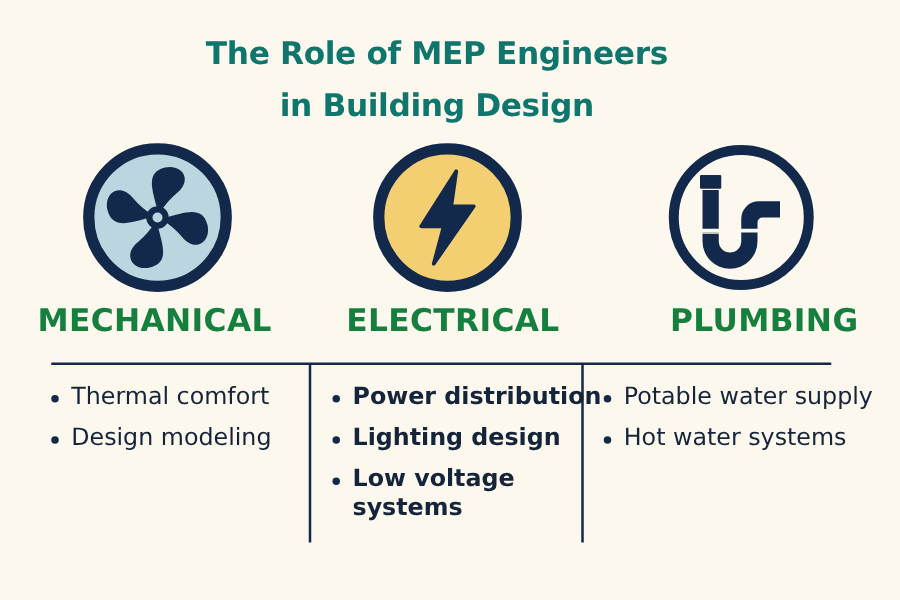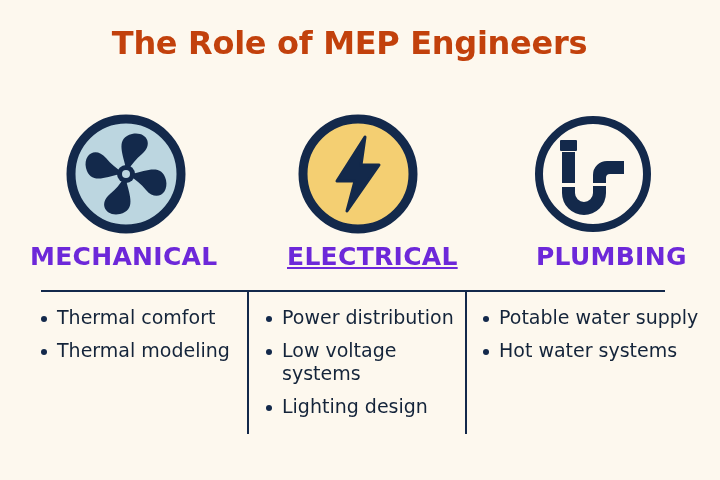--- a/index.html
+++ b/index.html
@@ -5,59 +5,60 @@
   html, body { margin: 0; padding: 0; }
   body {
     width: 720px; height: 480px; overflow: hidden;
     background: #fdf8ee;
     font-family: "DejaVu Sans", "Liberation Sans", sans-serif;
     color: #13294b;
     position: relative;
   }
   .title {
     position: absolute; left: 0; top: 22px; width: 699px;
-    text-align: center; font-weight: bold; font-size: 32px; line-height: 42px;
-    color: #c2410c; letter-spacing: -0.3px;
+    text-align: center; font-weight: bold; font-size: 25px; line-height: 42px;
+    color: #0f766e; letter-spacing: -0.3px;
   }
   .title span { display: block; }
   .icon { position: absolute; top: 113px; width: 122px; height: 122px; }
   .icon svg { width: 122px; height: 122px; display: block; }
   #icon-mech { left: 65px; }
   #icon-elec { left: 297px; }
   #icon-plumb { left: 532px; }
   .heading {
     position: absolute; top: 242px; font-weight: bold; font-size: 25px;
-    line-height: 30px; color: #6d28d9; letter-spacing: 0.3px;
+    line-height: 30px; color: #15803d; letter-spacing: 0.3px;
   }
   #h-mech { left: 30px; }
-  #h-elec { left: 287px; text-decoration: underline; }
+  #h-elec { left: 277px; }
   #h-plumb { left: 536px; }
   .hline { position: absolute; left: 41px; top: 290px; width: 624px; height: 2px; background: #13294b; }
   .vline { position: absolute; top: 291px; width: 2px; height: 143px; background: #13294b; }
   #v1 { left: 247px; }
   #v2 { left: 465px; }
   .col { position: absolute; top: 306px; list-style: none; margin: 0; padding: 0; }
   #col-mech { left: 40px; }
-  #col-elec { left: 265px; }
+  #col-elec { left: 265px; font-weight: bold; }
   #col-plumb { left: 482px; }
   .col li {
     position: relative; padding-left: 17px; font-size: 19px; line-height: 23px;
     color: #14243a; margin-bottom: 10px; width: 220px;
   }
   .col li::before {
     content: ""; position: absolute; left: 1px; top: 10px; width: 6px; height: 6px;
     border-radius: 50%; background: #13294b;
   }
   #col-plumb li { width: 230px; }
 </style>
 </head>
 <body>
 
 <div class="title">
   <span>The Role of MEP Engineers</span>
+  <span>in Building Design</span>
 </div>
 
 <div class="icon" id="icon-mech">
   <svg viewBox="0 0 122 122">
     <circle cx="61" cy="61" r="55" fill="#bcd6e0" stroke="#13294b" stroke-width="9"></circle>
     <g fill="#13294b" transform="translate(61,61)">
       <path d="M0,-6 C-4,-22 -10,-36 6,-40 C20,-43 28,-30 16,-20 C10,-15 6,-10 2,-4 Z"></path>
       <path d="M0,-6 C-4,-22 -10,-36 6,-40 C20,-43 28,-30 16,-20 C10,-15 6,-10 2,-4 Z" transform="rotate(90)"></path>
       <path d="M0,-6 C-4,-22 -10,-36 6,-40 C20,-43 28,-30 16,-20 C10,-15 6,-10 2,-4 Z" transform="rotate(180)"></path>
       <path d="M0,-6 C-4,-22 -10,-36 6,-40 C20,-43 28,-30 16,-20 C10,-15 6,-10 2,-4 Z" transform="rotate(270)"></path>
@@ -90,25 +91,25 @@
 <div class="heading" id="h-mech">MECHANICAL</div>
 <div class="heading" id="h-elec">ELECTRICAL</div>
 <div class="heading" id="h-plumb">PLUMBING</div>
 
 <div class="hline"></div>
 <div class="vline" id="v1"></div>
 <div class="vline" id="v2"></div>
 
 <ul class="col" id="col-mech">
   <li>Thermal comfort</li>
-  <li>Thermal modeling</li>
+  <li>Design modeling</li>
 </ul>
 
 <ul class="col" id="col-elec">
   <li>Power distribution</li>
+  <li>Lighting design</li>
   <li style="width:140px">Low voltage systems</li>
-  <li>Lighting design</li>
 </ul>
 
 <ul class="col" id="col-plumb">
   <li>Potable water supply</li>
   <li>Hot water systems</li>
 </ul>
 
 </body></html>

